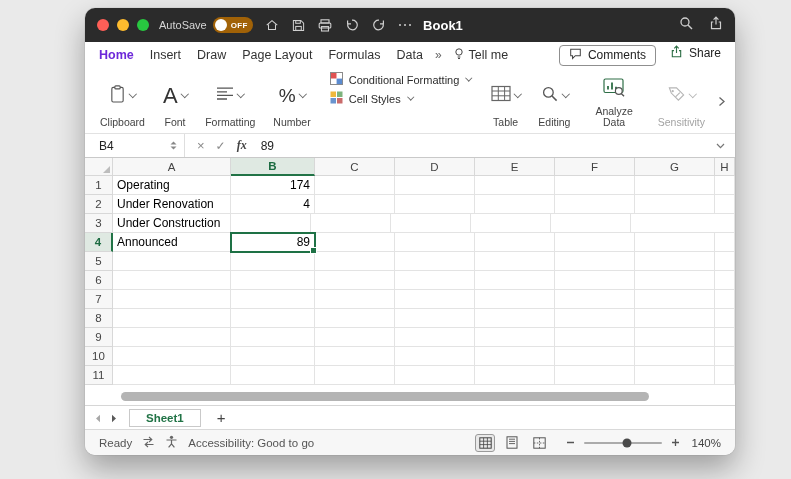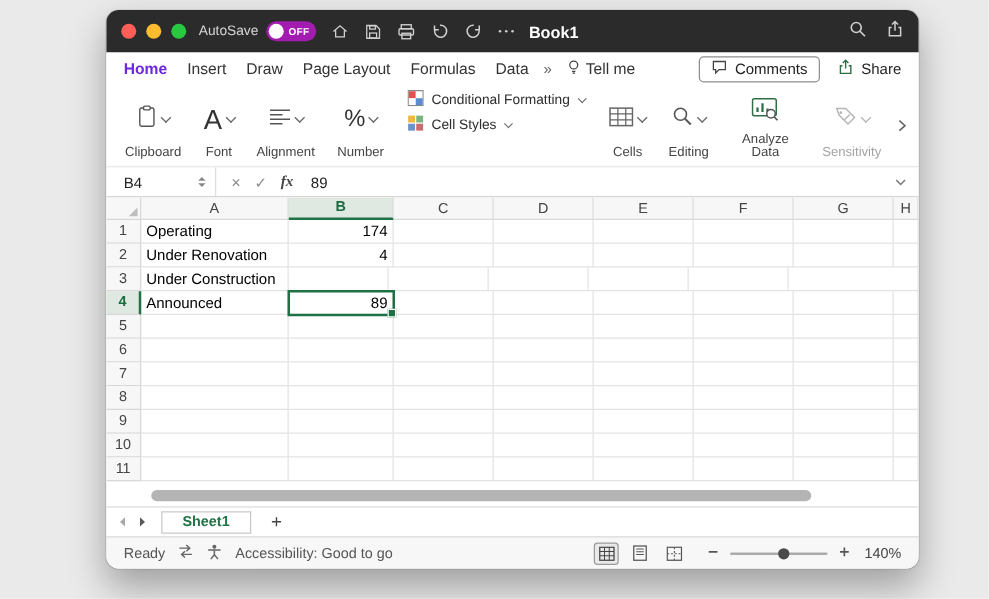--- a/index.html
+++ b/index.html
@@ -10,39 +10,39 @@
     border-radius:10px; background:#fff; overflow:hidden; display:flex; flex-direction:column;
     box-shadow:0 14px 30px rgba(0,0,0,.32), 0 0 1px rgba(0,0,0,.45); }
 
   
   .titlebar { height:34px; background:#2b2b2b; display:flex; align-items:center;
     padding:0 12px; flex:0 0 auto; }
   .lights { display:flex; gap:8px; margin-right:10px; }
   .light { width:12px; height:12px; border-radius:50%; }
   .autosave { display:flex; align-items:center; gap:6px; margin-right:12px; }
   .autosave-label { font-size:11px; color:#d6d6d6; }
-  .autosave-toggle { height:16px; border-radius:9px; background:#a21caf; display:flex;
+  .autosave-toggle { height:16px; border-radius:9px; background:#a16207; display:flex;
     align-items:center; padding:2px 5px 2px 2px; gap:4px; }
   .autosave-knob { width:12px; height:12px; border-radius:50%; background:#fdfdfd; }
   .autosave-state { font-size:8px; font-weight:bold; color:#fff; letter-spacing:.3px; }
   .tb-icons { display:flex; align-items:center; gap:13px; margin-right:12px; }
   .tb-icons svg { display:block; }
   .dots { display:flex; gap:2.5px; align-items:center; }
   .dots i { width:2.5px; height:2.5px; border-radius:50%; background:#cfcfcf; display:block; }
   .tb-title { font-size:13px; font-weight:700; color:#fff; }
   .tb-right { margin-left:auto; display:flex; align-items:center; gap:16px; }
 
   
   .menubar { height:26px; background:#fff; display:flex; align-items:center;
     padding:0 14px; gap:12px; font-size:12.5px; color:#333; flex:0 0 auto; }
   .menu-tab { cursor:default; white-space:nowrap; }
   .menu-tab.active { font-weight:700; color:#6d28d9; }
   .menu-chevrons { color:#666; font-size:12px; }
   .tellme { display:flex; align-items:center; gap:5px; white-space:nowrap; }
-  .menubar-right { margin-left:auto; display:flex; align-items:center; gap:14px; }
+  .menubar-right { margin-left:auto; display:flex; align-items:flex-start; gap:14px; }
   .comments-btn { display:flex; align-items:center; gap:6px; border:1px solid #8f8f8f;
     border-radius:4px; padding:2px 9px; font-size:12px; color:#222; }
   .share-btn { display:flex; align-items:center; gap:6px; font-size:12px; color:#222; }
 
   
   .ribbon { height:66px; background:#fff; border-bottom:1px solid #e2e2e2; display:flex;
     align-items:stretch; padding:4px 8px 2px 10px; gap:8px; flex:0 0 auto; }
   .rgroup { display:flex; flex-direction:column; align-items:center; justify-content:space-between;
     padding:2px 5px 3px 5px; }
   .icon-row { display:flex; align-items:center; gap:4px; flex:1; }
@@ -53,21 +53,21 @@
     border-bottom:1.4px solid #666; transform:rotate(45deg); margin-top:-3px; flex:0 0 auto; }
   .styles-stack { display:flex; flex-direction:column; gap:4px; padding:0 6px; }
   .style-item { display:flex; align-items:center; gap:6px; font-size:11px; color:#2c2c2c; white-space:nowrap; }
   .style-item .chev { transform:rotate(45deg) scale(.85); margin-left:1px; }
   .rgroup.disabled .glabel { color:#a3a3a3; }
   .ribbon-more { margin-left:auto; align-self:center; padding-right:2px; }
 
   
   .fbar { height:24px; background:#fff; border-bottom:1px solid #c9c9c9; display:flex;
     align-items:center; font-size:12px; color:#222; flex:0 0 auto; }
-  .namebox { width:88px; height:100%; display:flex; align-items:center; padding:0 7px 0 14px;
+  .namebox { width:100px; height:100%; display:flex; align-items:center; padding:0 7px 0 14px;
     border-right:1px solid #dedede; gap:22px; }
   .namebox .ref { flex:1; }
   .stepper { display:flex; flex-direction:column; gap:1px; }
   .fcontrols { display:flex; align-items:center; gap:11px; padding:0 12px; }
   .fx-cancel { color:#8a8a8a; font-size:13px; }
   .fx-enter { color:#8a8a8a; font-size:12px; }
   .fx-label { font-family:"Liberation Serif", serif; font-style:italic; font-weight:bold; color:#444; }
   .fvalue { padding-left:2px; }
   .fbar-end { margin-left:auto; padding-right:10px; display:flex; align-items:center; }
 
@@ -253,21 +253,21 @@
 
     <div class="rgroup">
       <span class="icon-row">
         <span>
           <svg width="18" height="15" viewBox="0 0 18 15">
               <path d="M1 2.2 h16 M1 5.8 h10 M1 9.4 h16 M1 13 h10" stroke="#555" stroke-width="1.3" fill="none"></path>
             </svg>
         </span>
         <span class="chev"></span>
       </span>
-      <span class="glabel">Alignment</span>
+      <span class="glabel">Formatting</span>
     </div>
 
     <div class="rgroup">
       <span class="icon-row">
         <span class="glyph-pct">%</span>
         <span class="chev"></span>
       </span>
       <span class="glabel">Number</span>
     </div>
 
@@ -300,21 +300,21 @@
     <div class="rgroup">
       <span class="icon-row">
         <span>
           <svg width="20" height="17" viewBox="0 0 20 17">
               <rect x="1" y="1.5" width="18" height="14" fill="none" stroke="#666" stroke-width="1.2"></rect>
               <path d="M1 6 h18 M1 10.8 h18 M7.3 1.5 v14 M13.6 1.5 v14" stroke="#666" stroke-width="1" fill="none"></path>
             </svg>
         </span>
         <span class="chev"></span>
       </span>
-      <span class="glabel">Cells</span>
+      <span class="glabel">Table</span>
     </div>
 
     <div class="rgroup">
       <span class="icon-row">
         <span>
           <svg width="18" height="18" viewBox="0 0 18 18">
               <circle cx="7.4" cy="7.4" r="4.8" fill="none" stroke="#555" stroke-width="1.3"></circle>
               <path d="M11 11 L15.6 15.6" stroke="#555" stroke-width="1.5"></path>
             </svg>
         </span>

